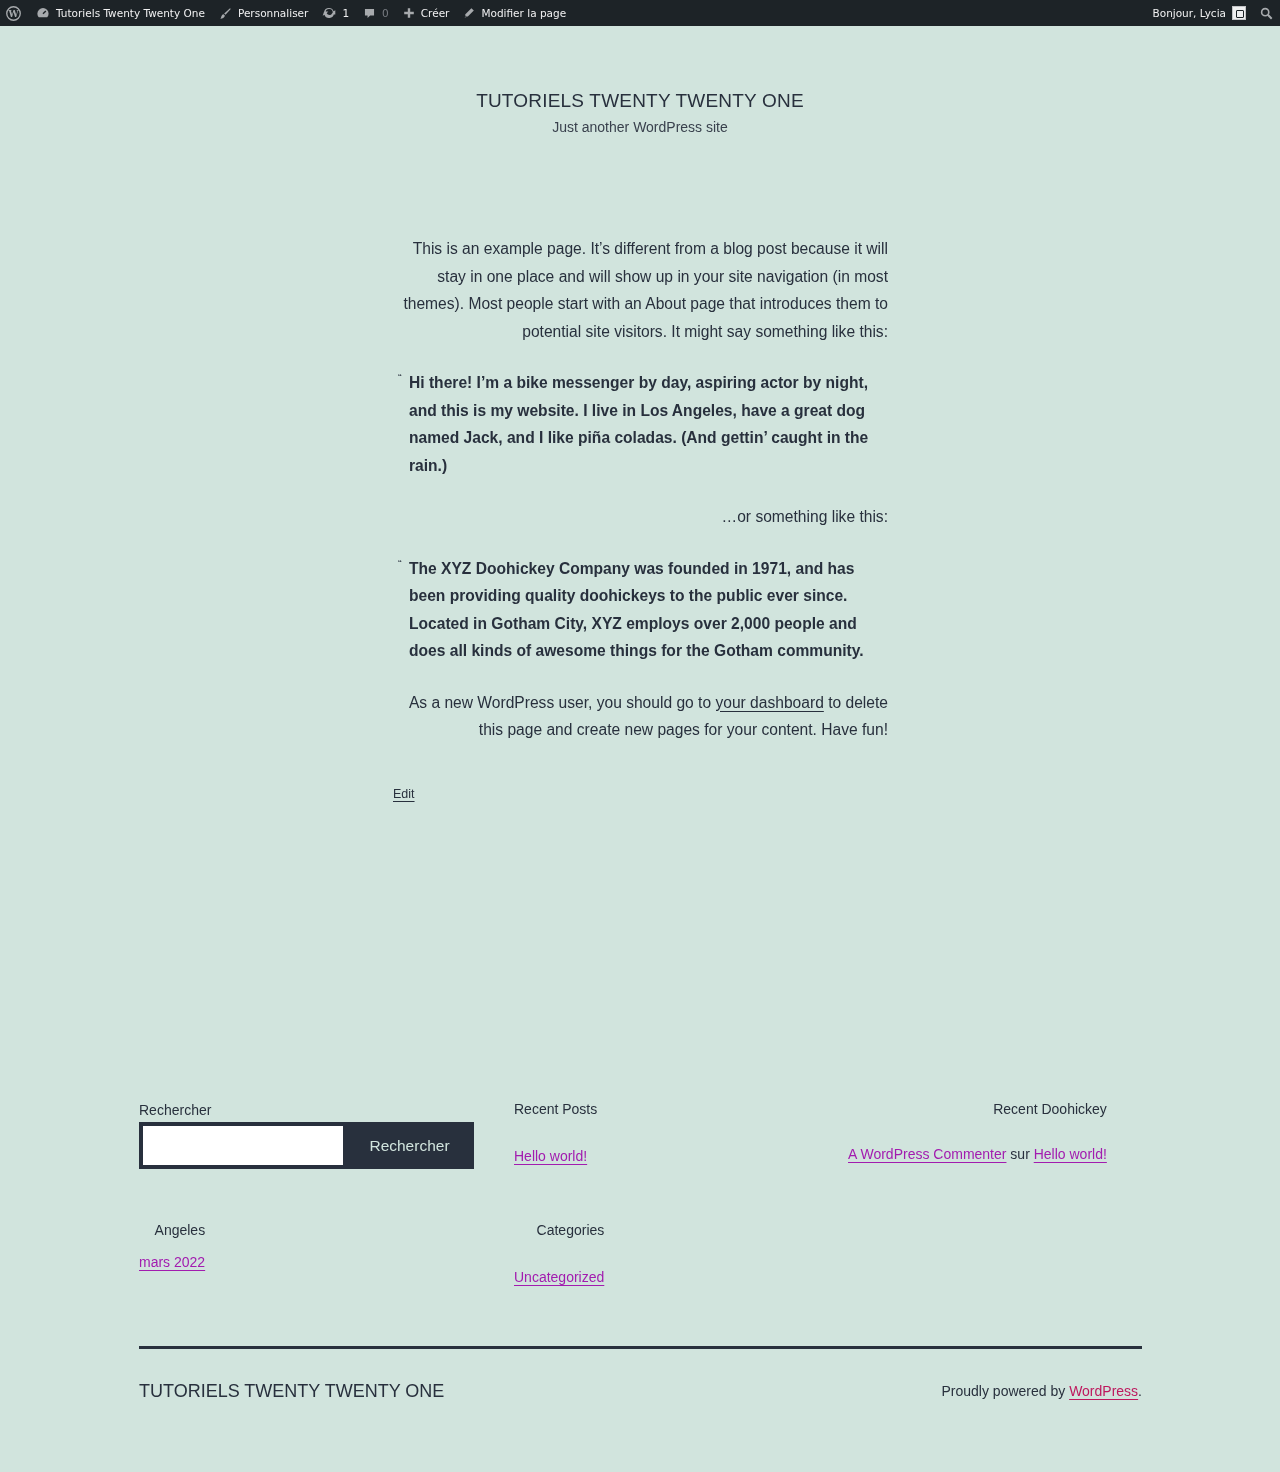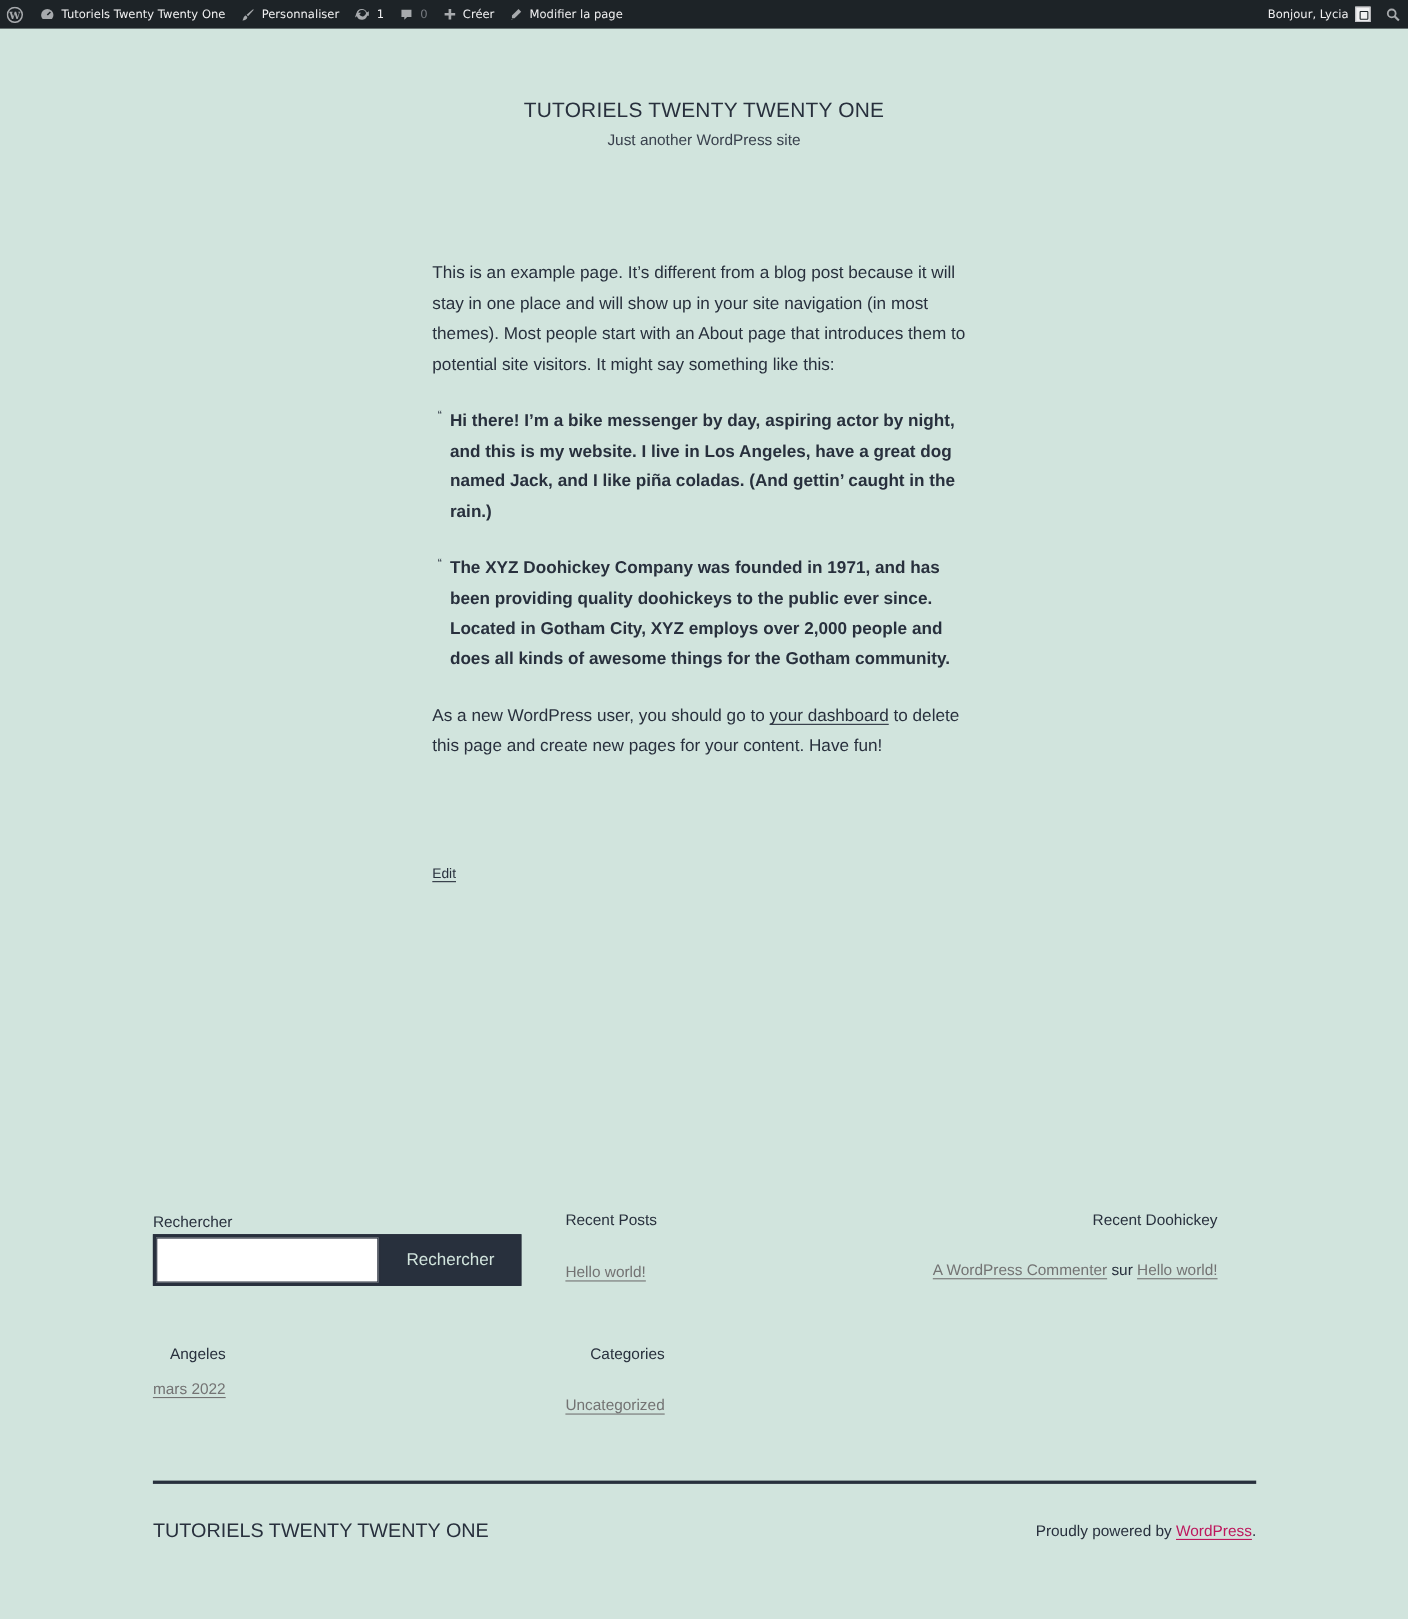--- a/index.html
+++ b/index.html
@@ -28,30 +28,30 @@
     .avatar-box { width: 14px; height: 14px; background: #f0f0f1; margin-left: 6px; position: relative; border: 1px solid #c3c4c7; }
     .avatar-box::after { content: ""; position: absolute; left: 3px; top: 3px; width: 6px; height: 6px; border: 1px solid #1d2327; border-radius: 1px; }
 
     
     .site-header { position: absolute; top: 89px; left: 0; width: 1280px; text-align: center; }
     .site-title { font-size: 19px; letter-spacing: 0.2px; color: #28303d; text-transform: uppercase; line-height: 24px; }
     .site-desc { font-size: 14px; margin-top: 5px; color: #39414d; line-height: 18px; }
 
     
     .entry { position: absolute; top: 235px; left: 393px; width: 495px; font-size: 15.6px; line-height: 27.5px; color: #28303d; }
-    .entry p { margin-bottom: 24px; }
+    .entry p { margin-bottom: 24px; text-align: right; }
     .entry blockquote { position: relative; padding-left: 16px; margin-bottom: 24px; font-weight: bold; }
     .entry blockquote .qmark { position: absolute; left: 5px; top: -4px; font-size: 11px; font-weight: normal; color: #28303d; }
     .entry a { color: #28303d; text-decoration: underline; text-underline-offset: 3px; }
     .edit-link { position: absolute; top: 787px; left: 393px; font-size: 12.5px; color: #28303d; text-decoration: underline; text-underline-offset: 3px; }
 
     
     .widget { position: absolute; font-size: 14px; color: #28303d; }
     .widget h2 { font-size: 14px; font-weight: normal; line-height: 18px; text-align: right; }
-    .widget a { color: #737373; text-decoration: underline; text-underline-offset: 3px; }
+    .widget a { color: #a21caf; text-decoration: underline; text-underline-offset: 3px; }
     .search-label { position: absolute; top: 1102px; left: 139px; font-size: 14px; color: #28303d; }
     .search-form { position: absolute; top: 1122px; left: 139px; width: 335px; height: 47px; display: flex; background: #28303d; border: 1px solid #28303d; }
     .search-input { width: 202px; height: 41px; margin: 2px; background: #ffffff; border: 1px solid #28303d; font-size: 14px; padding: 0 8px; }
     .search-btn { flex: 1; background: #28303d; color: #d1e4dd; border: none; font-size: 15.5px; font-family: "Liberation Sans", sans-serif; cursor: pointer; }
 
     
     .footer-rule { position: absolute; top: 1346px; left: 139px; width: 1003px; height: 3px; background: #28303d; }
     .footer-title { position: absolute; top: 1381px; left: 139px; font-size: 18px; text-transform: uppercase; color: #28303d; }
     .footer-powered { position: absolute; top: 1383px; right: 138px; font-size: 14px; color: #28303d; }
     .footer-powered a { color: #be185d; text-decoration: underline; text-underline-offset: 3px; }
@@ -141,20 +141,21 @@
   <div class="site-title">TUTORIELS TWENTY TWENTY ONE</div>
   <div class="site-desc">Just another WordPress site</div>
 </header>
 
 <main class="entry">
   <p>This is an example page. It’s different from a blog post because it will stay in one place and will show up in your site navigation (in most themes). Most people start with an About page that introduces them to potential site visitors. It might say something like this:</p>
   <blockquote>
     <span class="qmark">“</span>
     <span>Hi there! I’m a bike messenger by day, aspiring actor by night, and this is my website. I live in Los Angeles, have a great dog named Jack, and I like piña coladas. (And gettin’ caught in the rain.)</span>
   </blockquote>
+  <p>…or something like this:</p>
   <blockquote>
     <span class="qmark">“</span>
     <span>The XYZ Doohickey Company was founded in 1971, and has been providing quality doohickeys to the public ever since. Located in Gotham City, XYZ employs over 2,000 people and does all kinds of awesome things for the Gotham community.</span>
   </blockquote>
   <p><span>As a new WordPress user, you should go to </span><a href="#">your dashboard</a><span> to delete this page and create new pages for your content. Have fun!</span></p>
 </main>
 <a href="#" class="edit-link">Edit</a>
 
 <label class="search-label">Rechercher</label>
 <form class="search-form">

